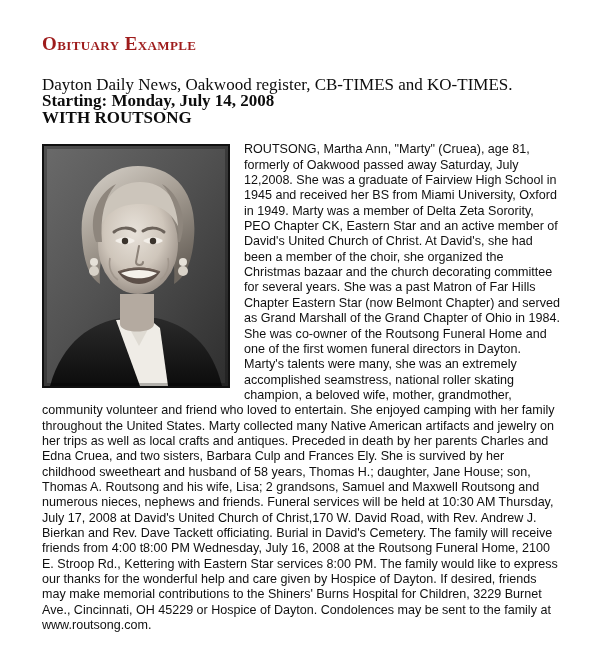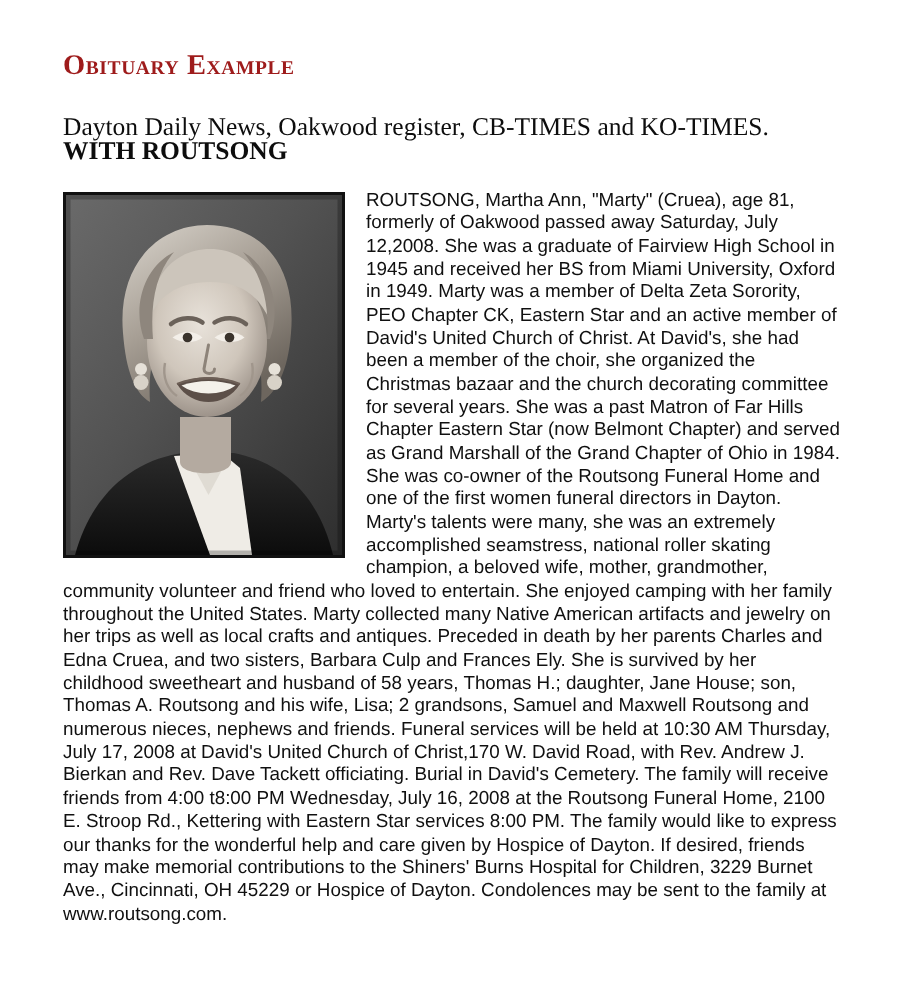--- a/index.html
+++ b/index.html
@@ -70,20 +70,21 @@
 </style>
 </head>
 <body>
 
 <div class="page">
 
   <h1 class="doc-title">Obituary Example</h1>
 
   <div class="meta">
     <div class="line">Dayton Daily News, Oakwood register, CB-TIMES and KO-TIMES.</div>
+    <div class="line bold">Starting: Monday, July 14, 2008</div>
     <div class="line bold">WITH ROUTSONG</div>
   </div>
 
   <div class="portrait">
     <svg viewBox="0 0 184 240" preserveAspectRatio="xMidYMid slice">
       <defs>
         <linearGradient id="bgg" x1="0" y1="0" x2="1" y2="1">
           <stop offset="0%" stop-color="#6a6a6a"></stop>
           <stop offset="45%" stop-color="#525252"></stop>
           <stop offset="100%" stop-color="#2e2e2e"></stop>

